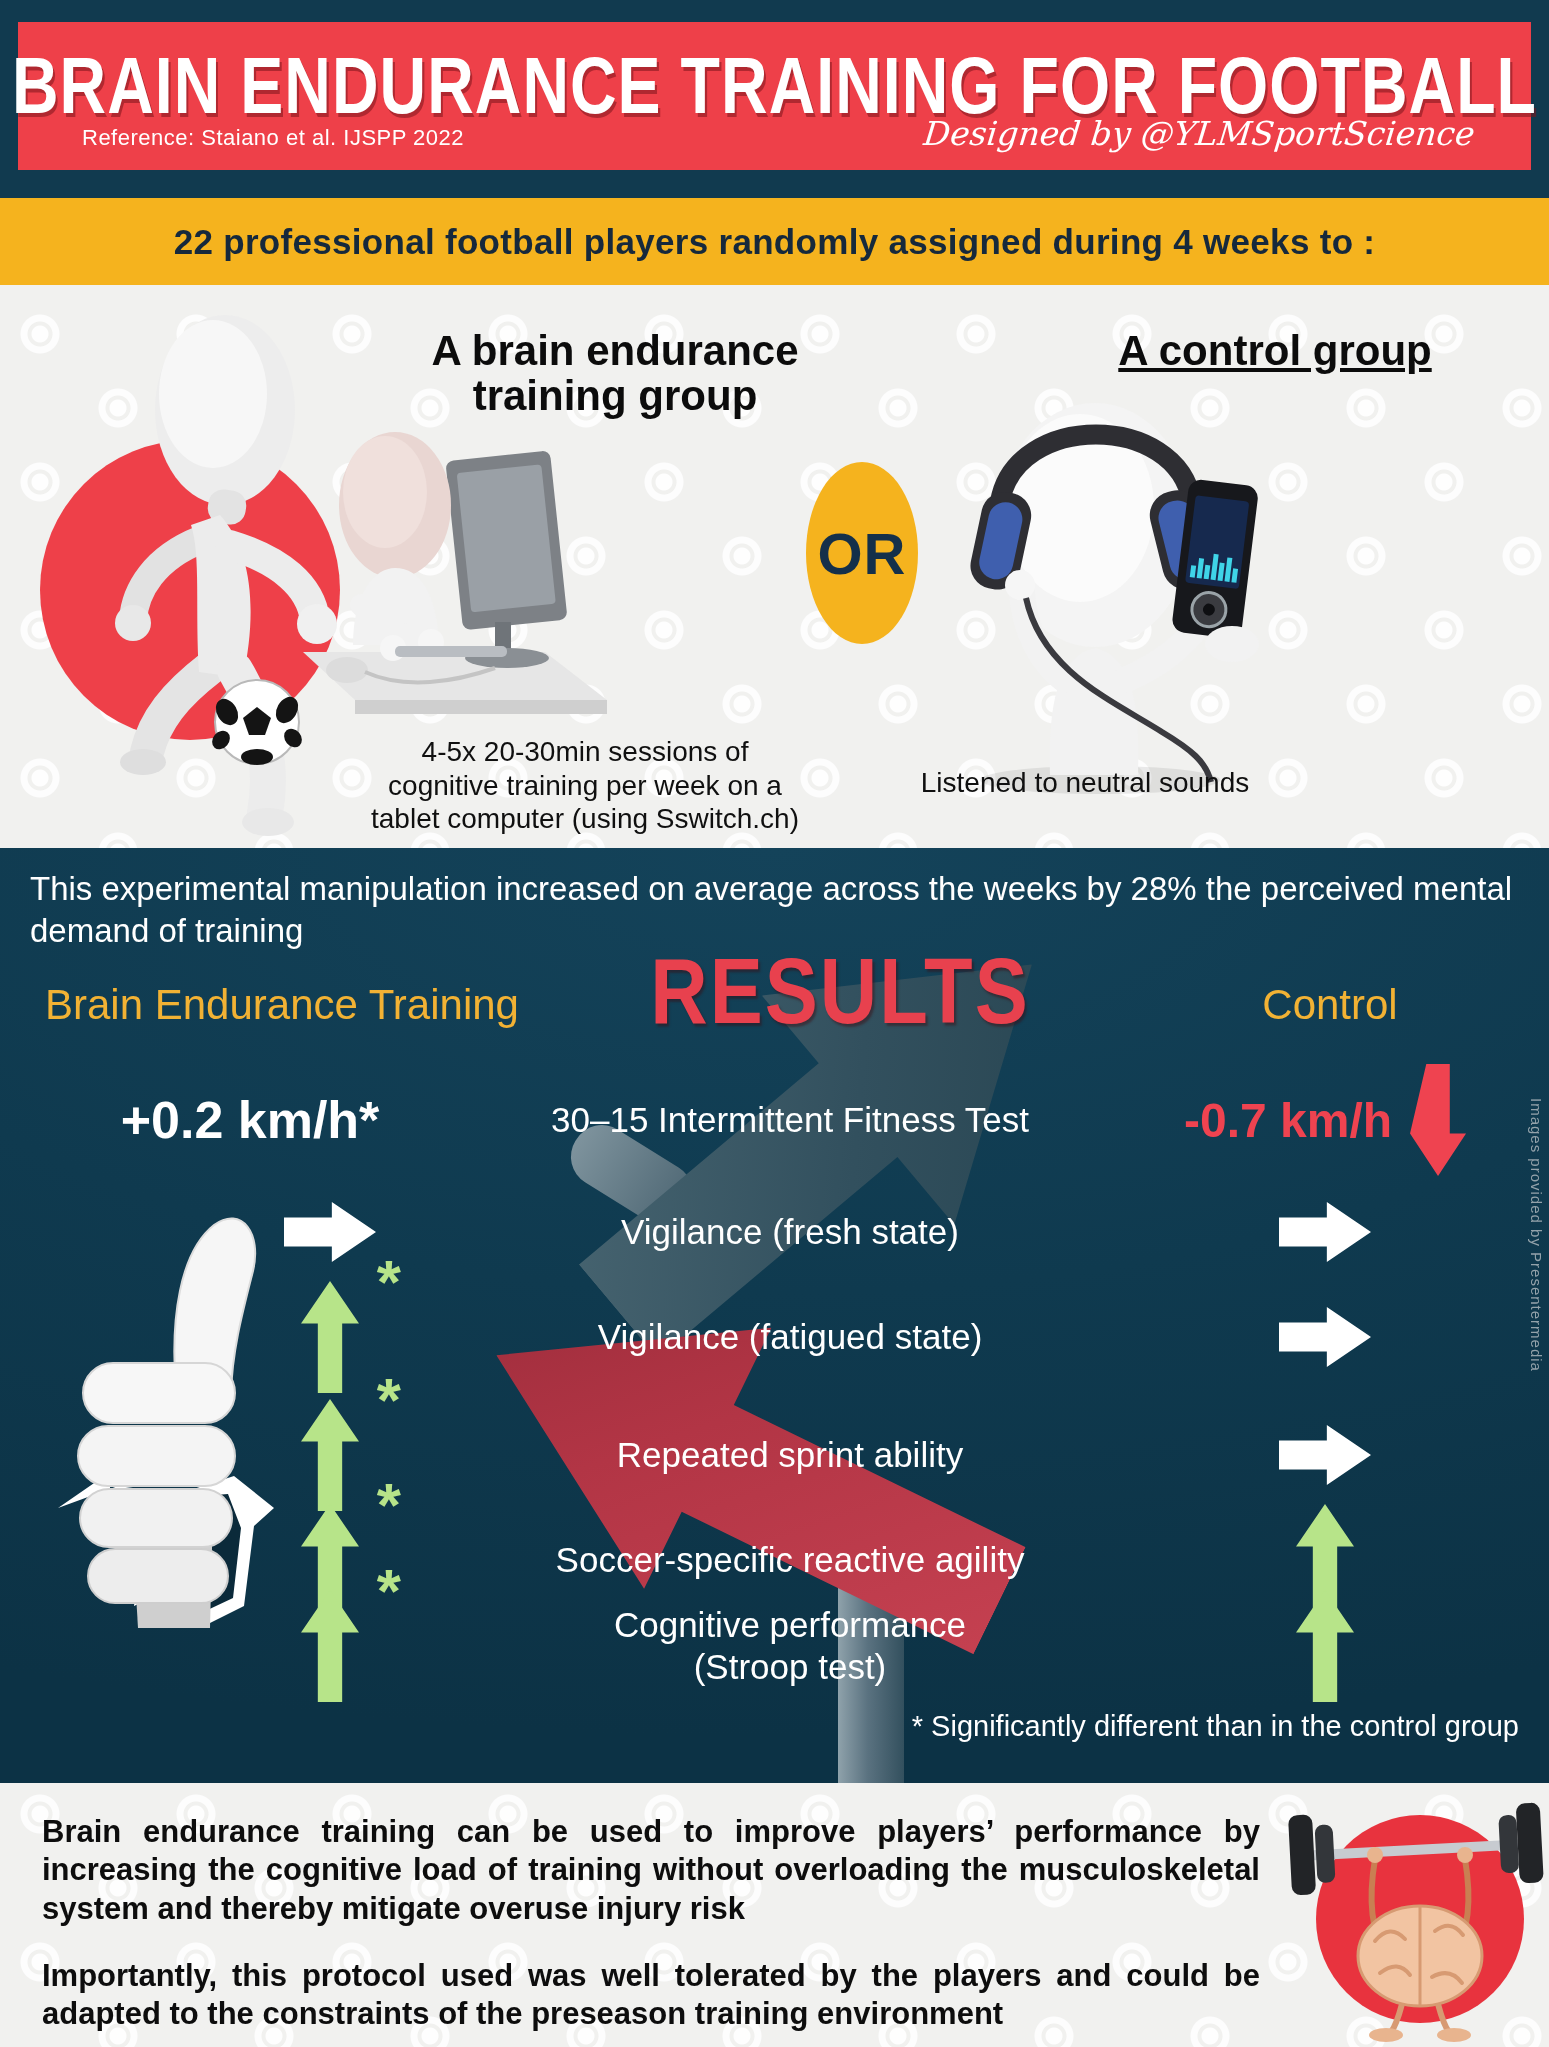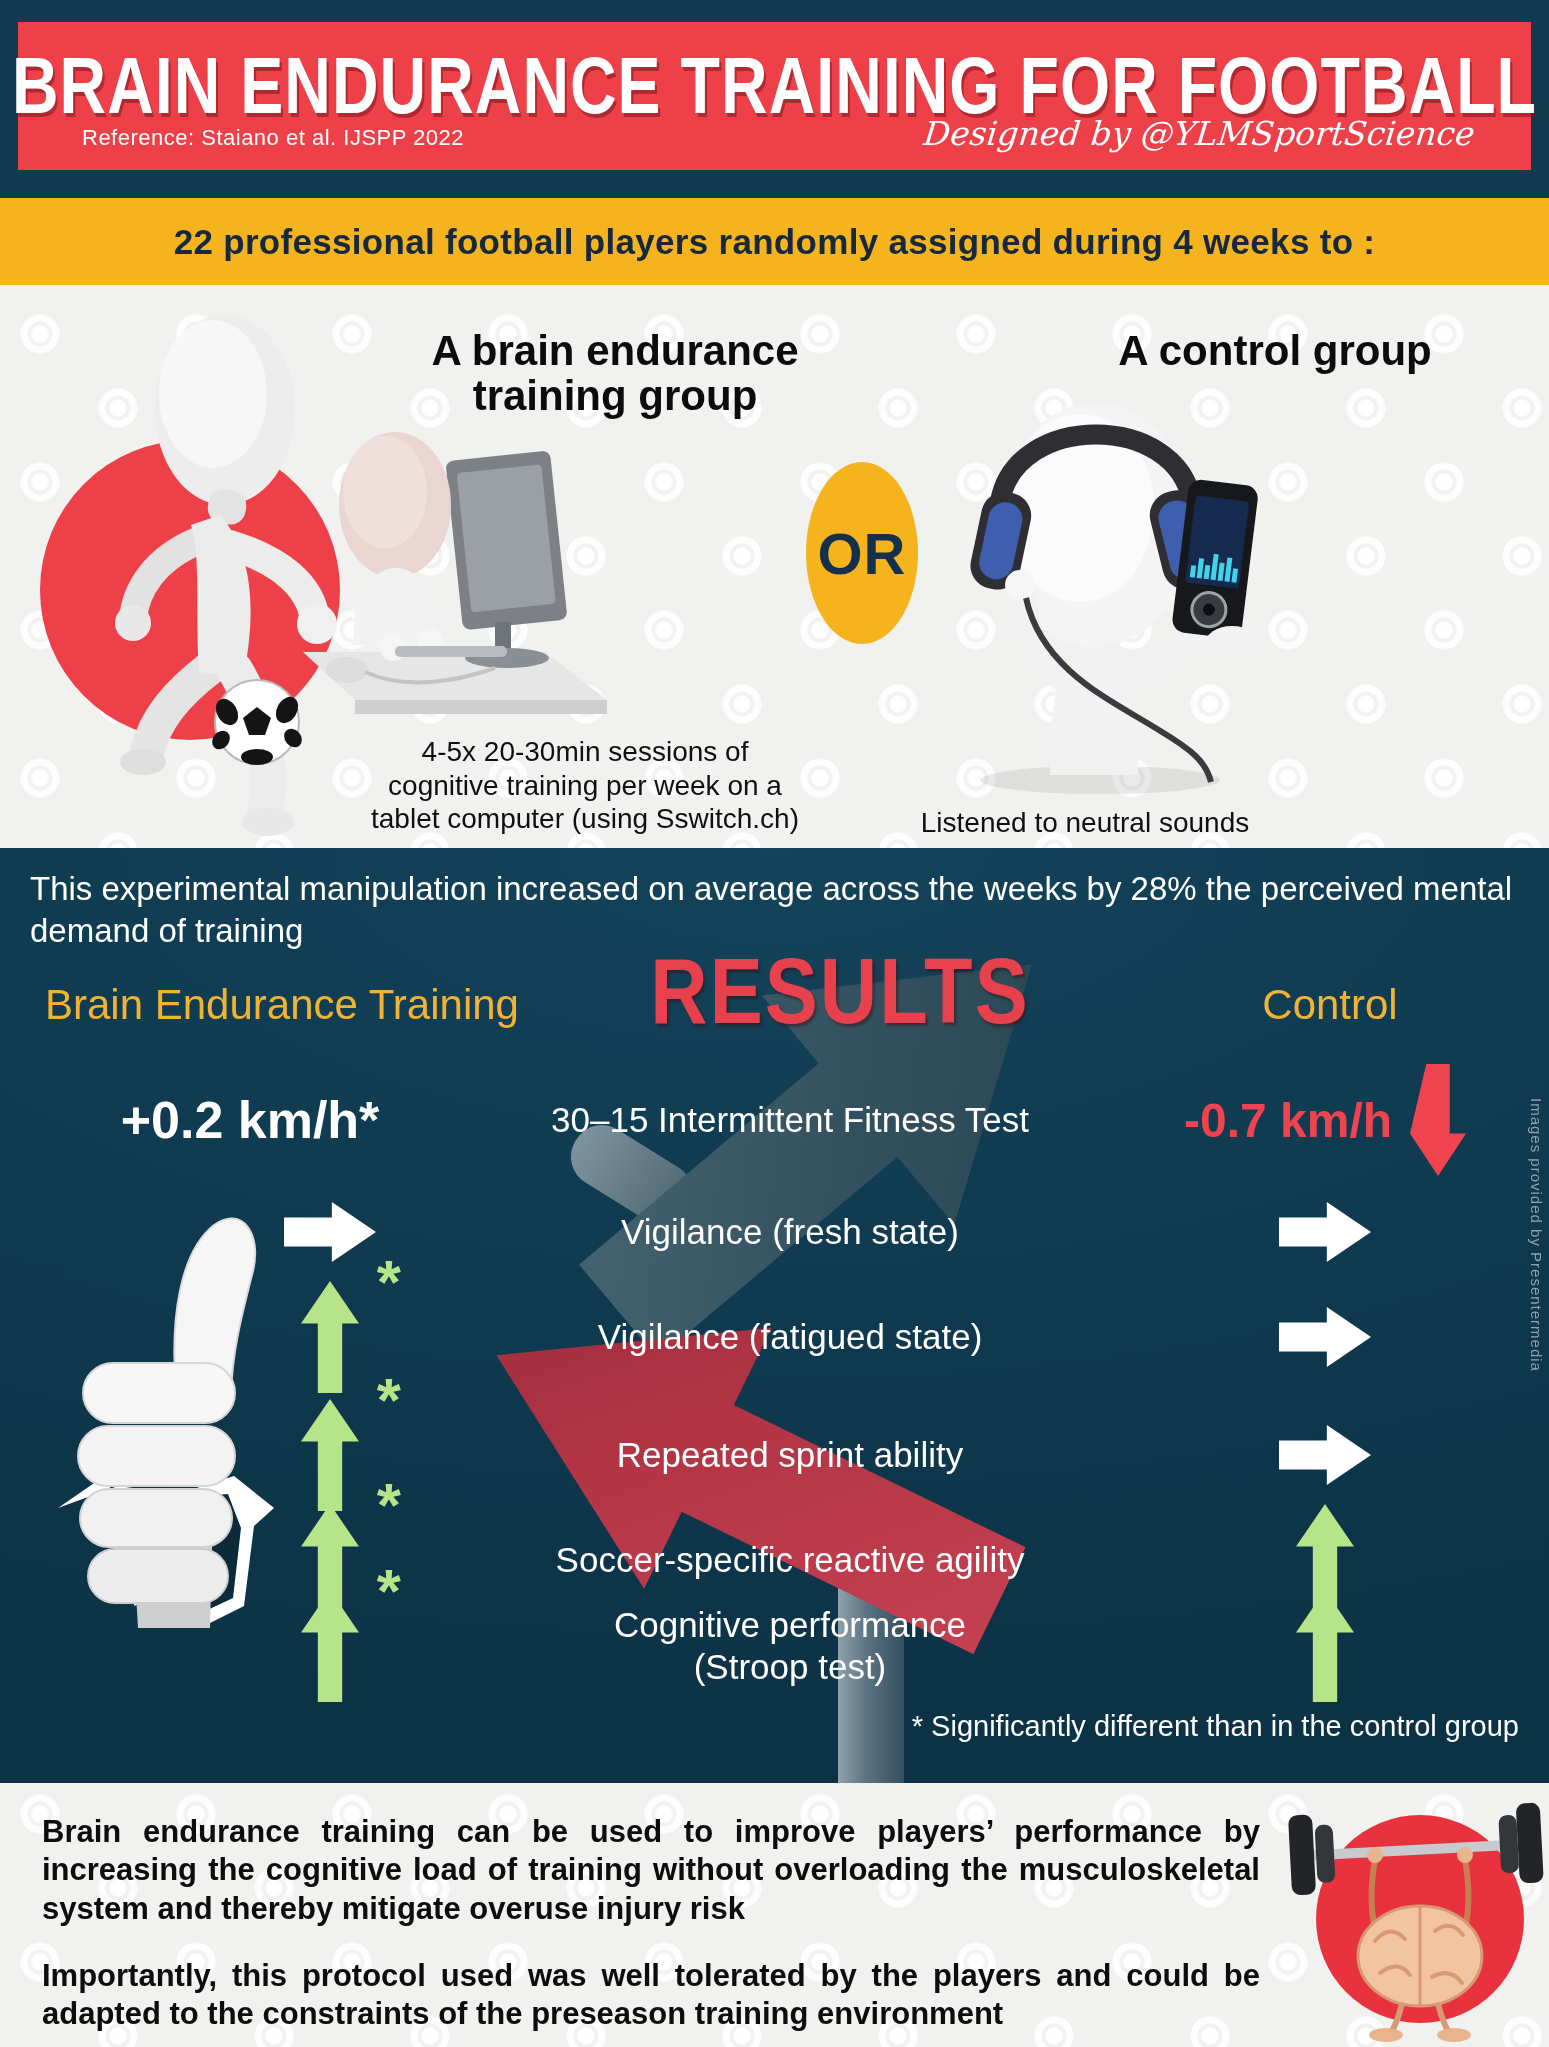--- a/index.html
+++ b/index.html
@@ -28,24 +28,24 @@
   
   .banner{
     position:absolute;left:0;top:198px;width:100%;height:87px;background:#f5b31e;
     display:flex;align-items:center;justify-content:center;
     color:#16293c;font-weight:bold;font-size:35px;letter-spacing:.3px;
   }
   
   .groups{position:absolute;left:0;top:285px;width:100%;height:563px;}
   .group-title{position:absolute;text-align:center;color:#0c0c0c;font-weight:bold;font-size:42px;line-height:1.08;white-space:pre-line;margin-top:28px;}
   .gt-left{left:370px;top:15px;width:490px;}
-  .gt-right{left:1050px;top:15px;width:450px;}
+  .gt-right{left:1050px;top:15px;width:450px;text-decoration:underline;}
   .group-caption{position:absolute;text-align:center;color:#101010;font-size:28px;line-height:1.2;white-space:pre-line;}
   .gc-left{left:345px;top:450px;width:480px;}
-  .gc-right{left:855px;top:521px;width:460px;}
+  .gc-right{left:855px;top:481px;width:460px;}
   .or-badge{
     position:absolute;left:806px;top:177px;width:112px;height:182px;border-radius:50%;
     background:#f5b31e;display:flex;align-items:center;justify-content:center;
     color:#14304a;font-weight:bold;font-size:58px;letter-spacing:1px;
   }
   .illus{position:absolute;}
   
   .dark{
     position:absolute;left:0;top:848px;width:100%;height:935px;
     background:radial-gradient(130% 95% at 50% 0%,#14435a 0%,#0f3a4f 50%,#0c3245 100%);

